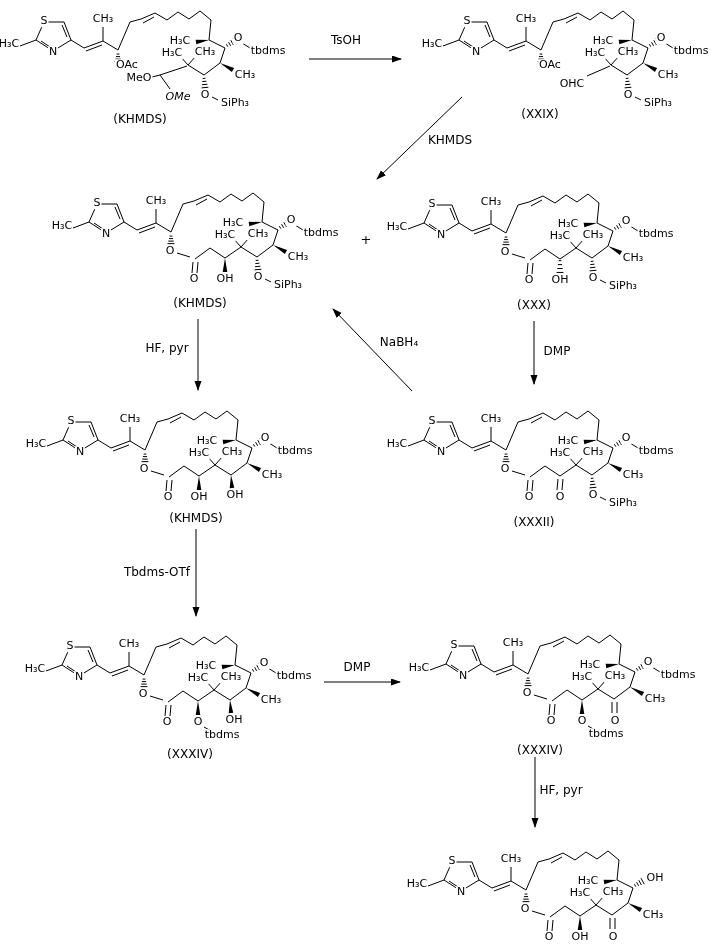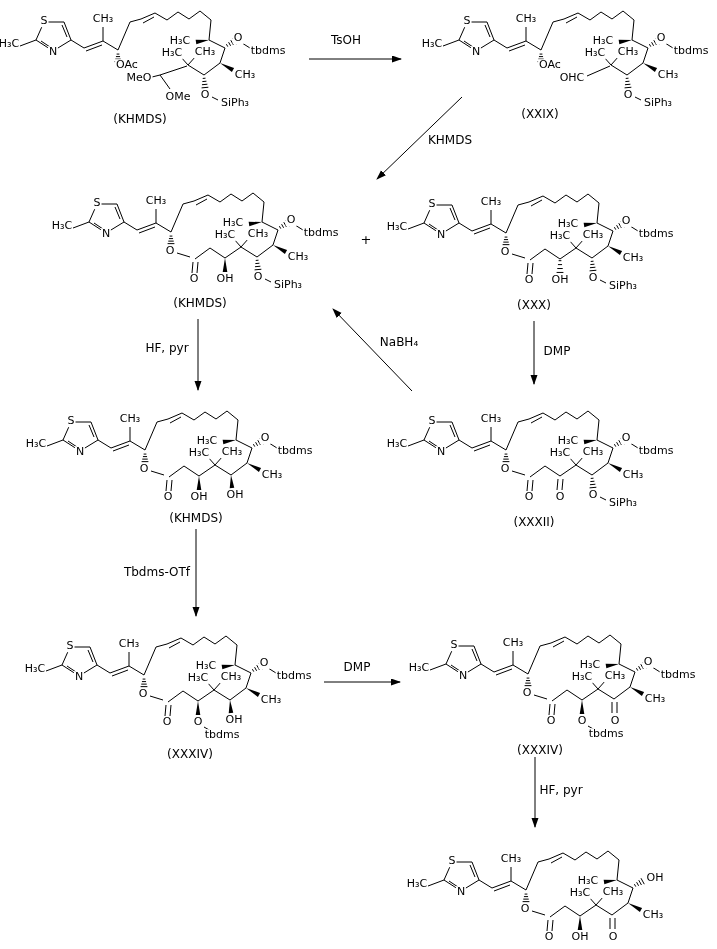--- a/index.html
+++ b/index.html
@@ -551,35 +551,35 @@
   <div class="cl" style="left:190px;top:754px">(XXXIV)</div>
   <div class="cl" style="left:540px;top:750px">(XXXIV)</div>
 
   <div class="plus" style="left:366px;top:239px">+</div>
 <div class="al" style="left: 9px; top: 44px;">H₃C</div>
     <div class="al" style="left: 44px; top: 21px;">S</div>
     <div class="al" style="left: 53px; top: 52px;">N</div>
     <div class="al" style="left: 103px; top: 19px;">CH₃</div>
     <div class="al" style="left: 127px; top: 65px;">OAc</div>
     <div class="al" style="left: 139px; top: 78px;">MeO</div>
-    <div class="al" style="left: 178px; top: 97px;">OMe</div>
+    <div class="al" style="left: 178px; top: 97px; font-style: italic;">OMe</div>
     <div class="al" style="left: 180px; top: 41px;">H₃C</div>
     <div class="al" style="left: 172px; top: 53px;">H₃C</div>
     <div class="al" style="left: 205px; top: 52px;">CH₃</div>
     <div class="al" style="left: 245px; top: 75px;">CH₃</div>
     <div class="al" style="left: 238px; top: 38px;">O</div>
     <div class="al" style="left: 268px; top: 51px;">tbdms</div>
     <div class="al" style="left: 205px; top: 95px;">O</div>
     <div class="al" style="left: 235px; top: 103px;">SiPh₃</div>
     <div class="al" style="left: 432px; top: 44px;">H₃C</div>
     <div class="al" style="left: 467px; top: 21px;">S</div>
     <div class="al" style="left: 476px; top: 52px;">N</div>
     <div class="al" style="left: 526px; top: 19px;">CH₃</div>
     <div class="al" style="left: 550px; top: 65px;">OAc</div>
-    <div class="al" style="left: 572px; top: 78px;">OHC</div>
+    <div class="al" style="left: 572px; top: 84px;">OHC</div>
     <div class="al" style="left: 603px; top: 41px;">H₃C</div>
     <div class="al" style="left: 595px; top: 53px;">H₃C</div>
     <div class="al" style="left: 628px; top: 52px;">CH₃</div>
     <div class="al" style="left: 668px; top: 75px;">CH₃</div>
     <div class="al" style="left: 661px; top: 38px;">O</div>
     <div class="al" style="left: 691px; top: 51px;">tbdms</div>
     <div class="al" style="left: 628px; top: 95px;">O</div>
     <div class="al" style="left: 658px; top: 103px;">SiPh₃</div>
     <div class="al" style="left: 62px; top: 226px;">H₃C</div>
     <div class="al" style="left: 97px; top: 203px;">S</div>

